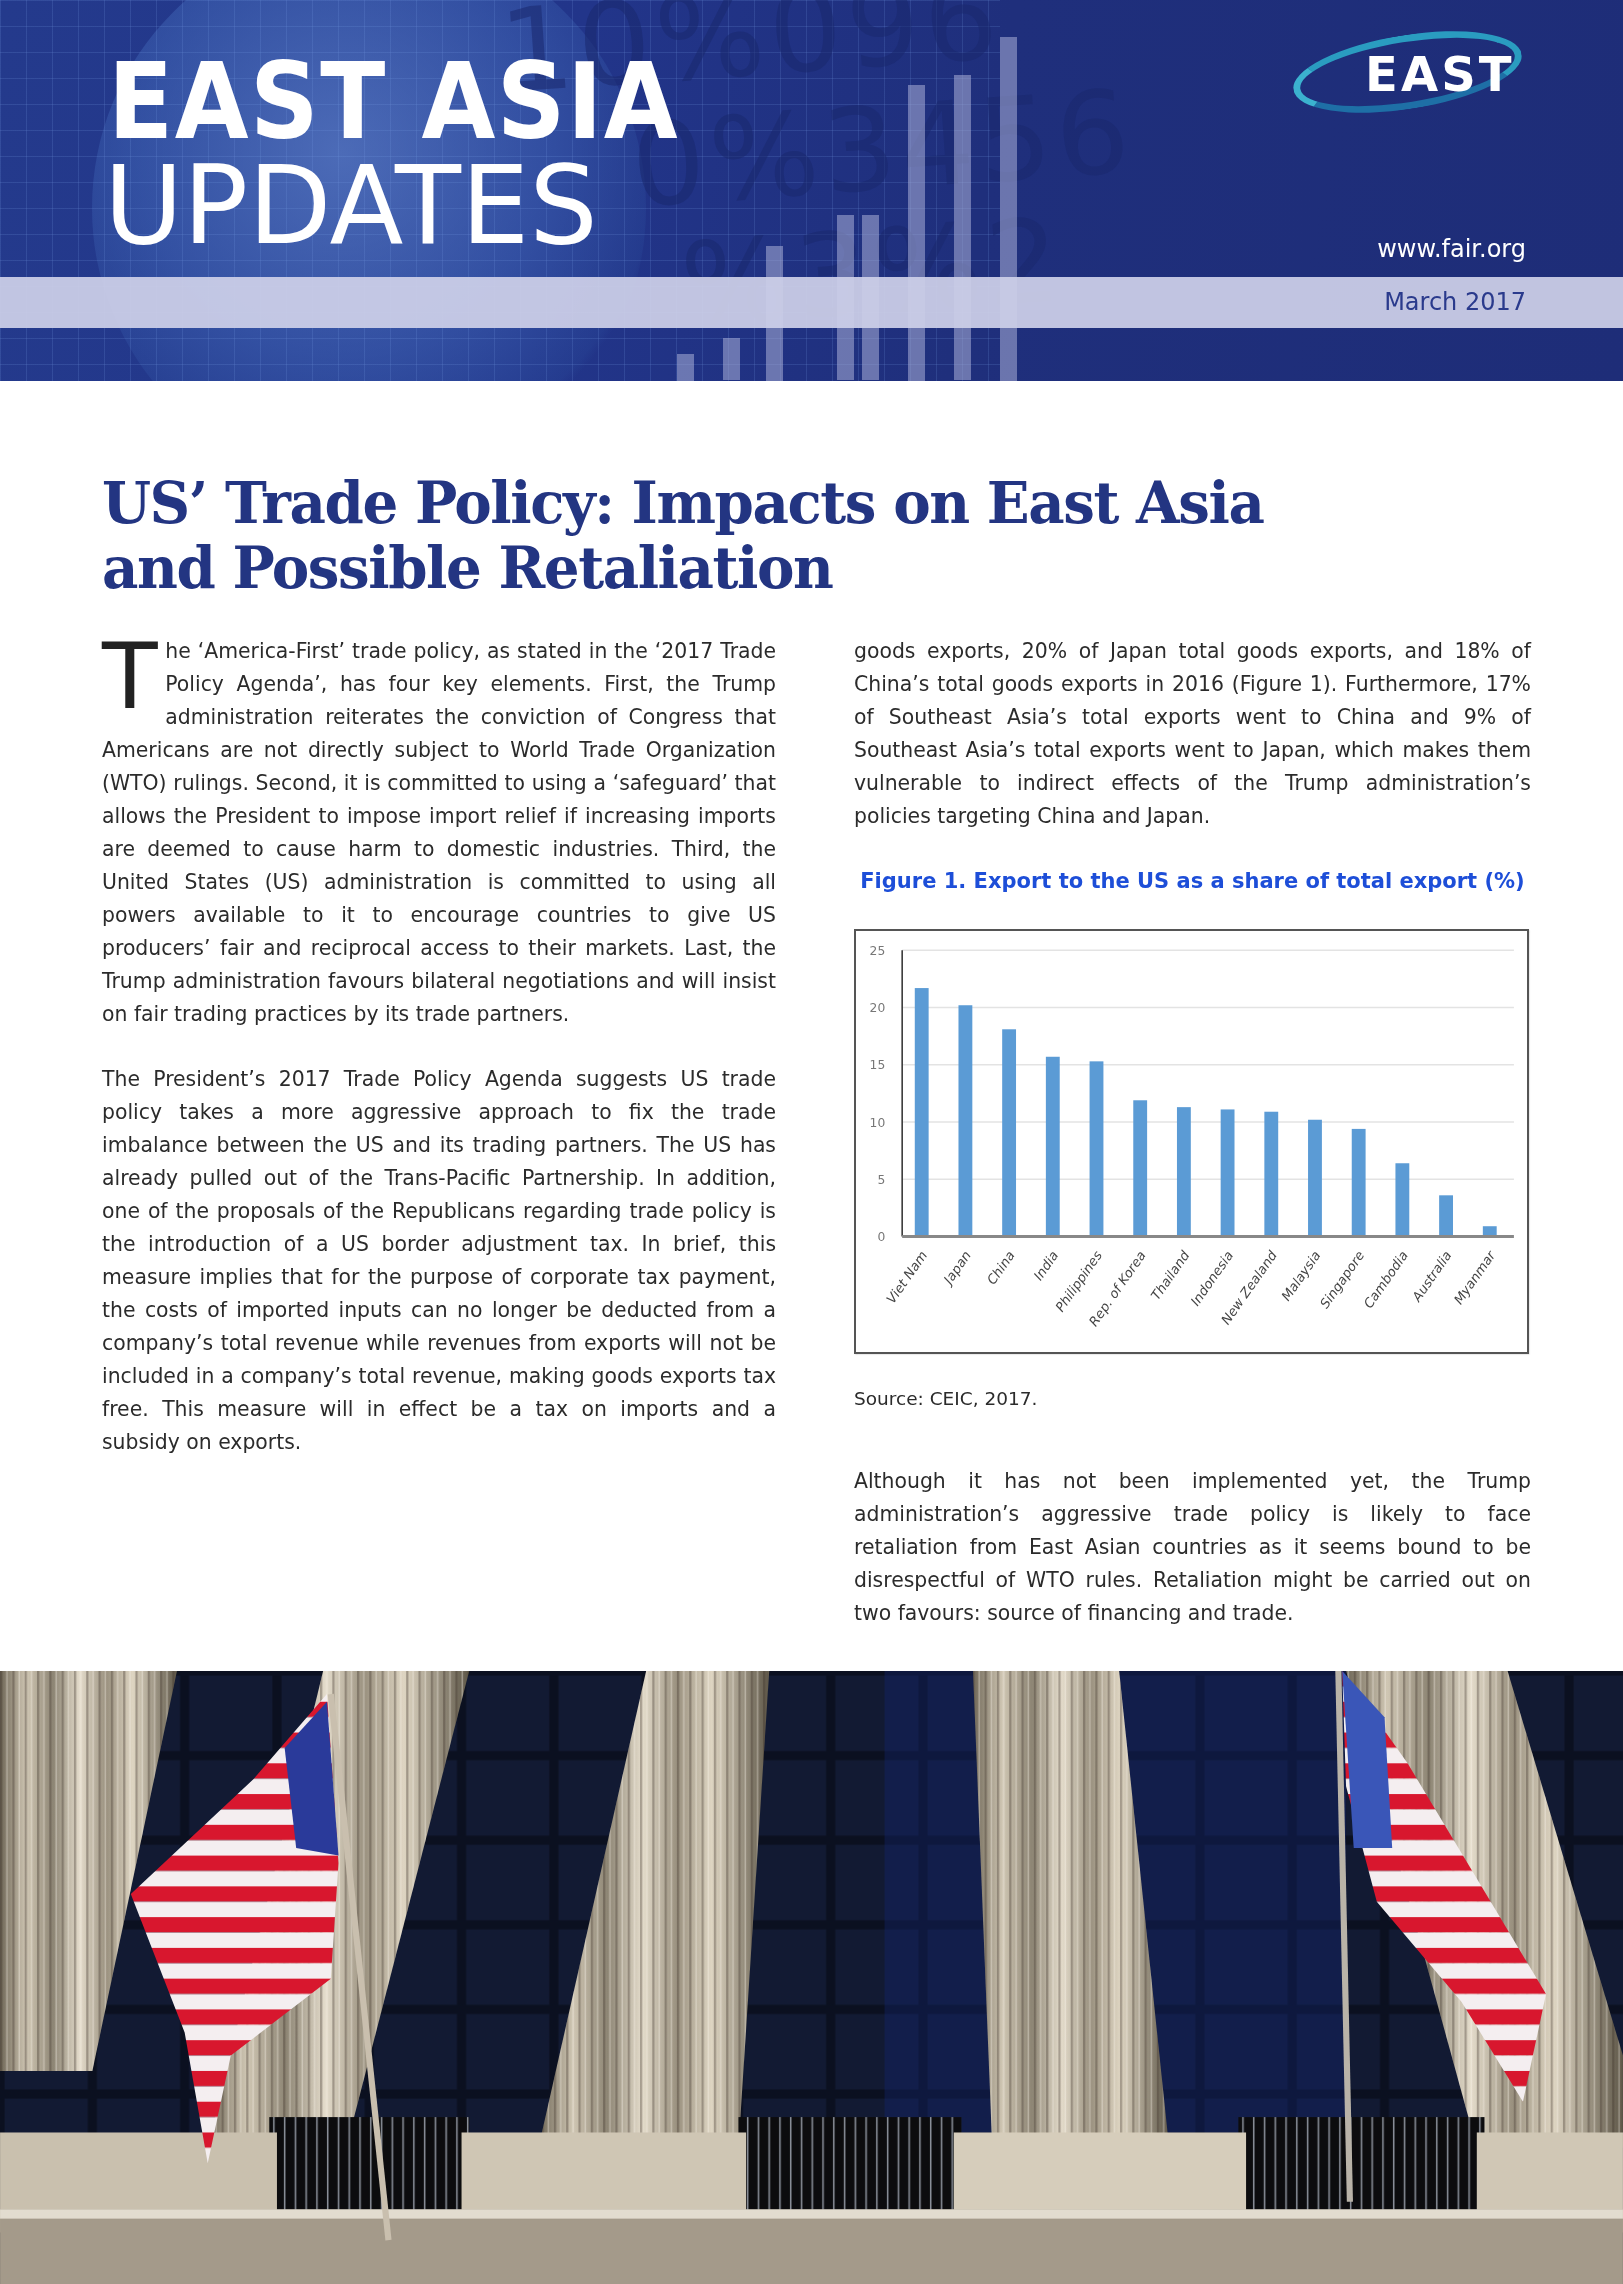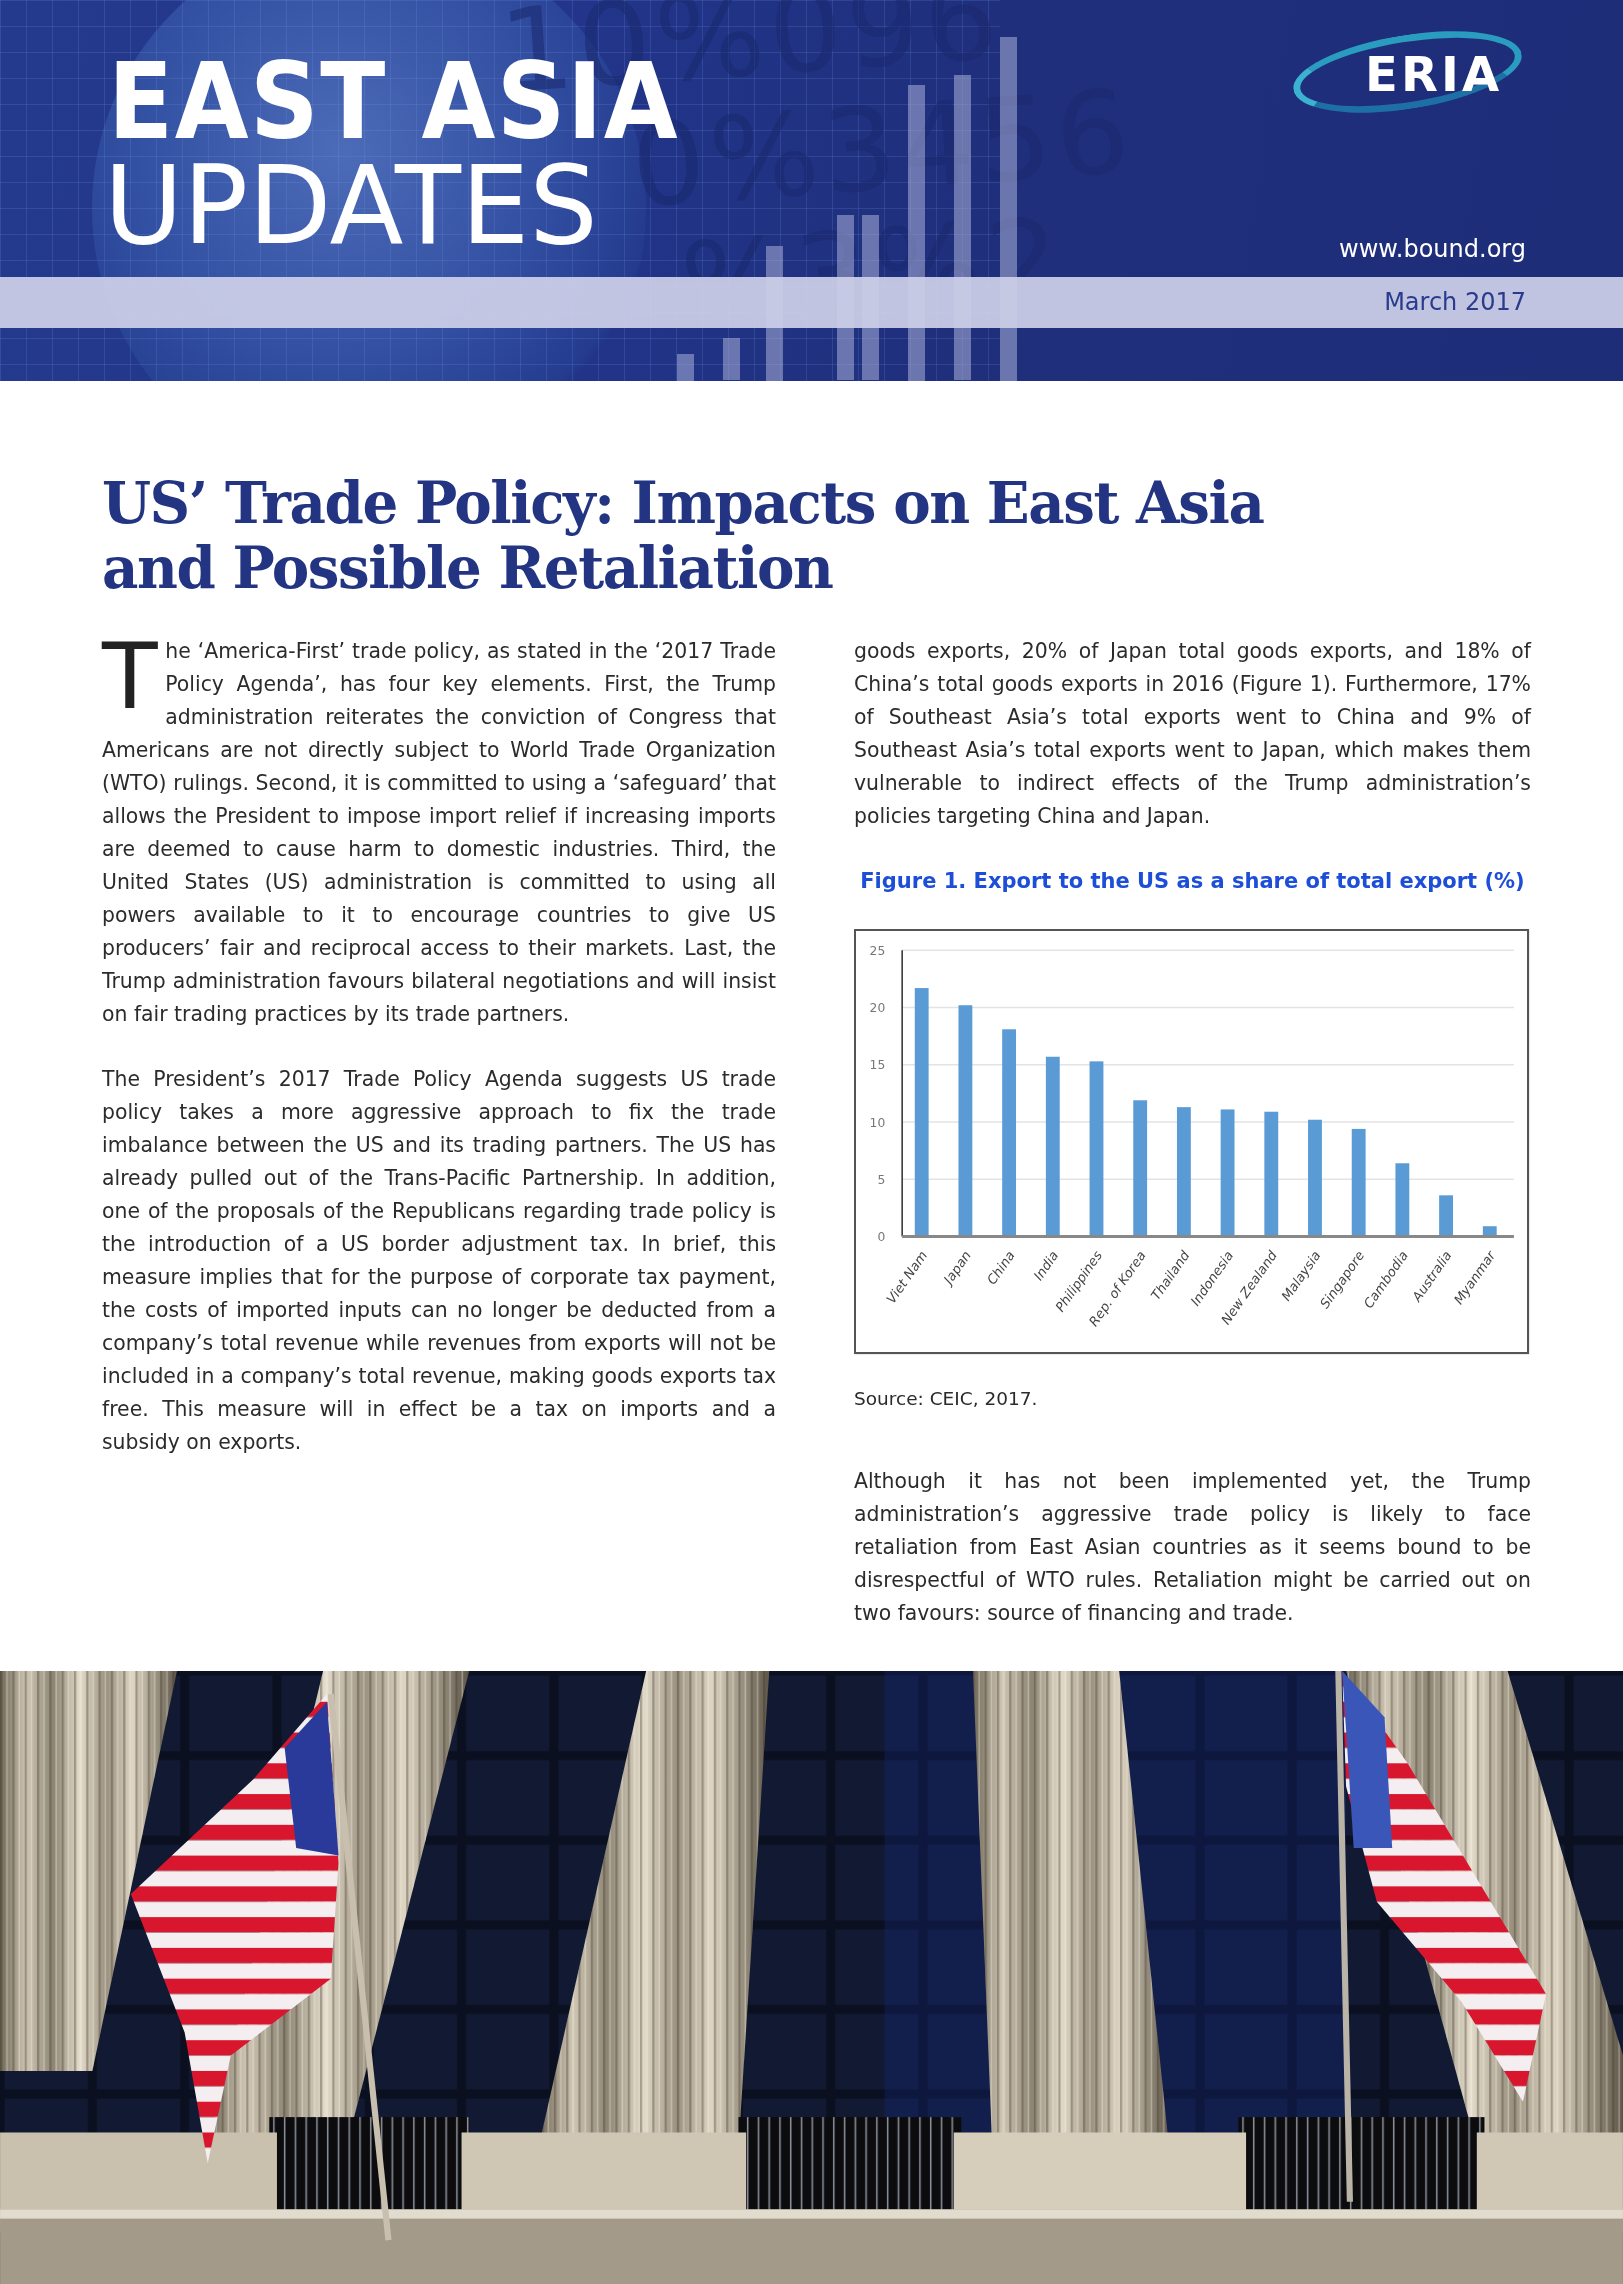--- a/index.html
+++ b/index.html
@@ -115,24 +115,24 @@
   <div class="bg-bar" style="left:954px; top:75px; height:305px;"></div>
   <div class="bg-bar" style="left:1000px; top:37px; height:344px;"></div>
 
   <div class="stripe"></div>
 
   <div class="title-line1">EAST ASIA</div>
   <div class="title-line2">UPDATES</div>
 
   <div class="logo">
     <div class="logo-ring"></div>
-    <div class="logo-text">ERIA</div>
+    <div class="logo-text">EAST</div>
   </div>
 
-  <a class="website">www.bound.org</a>
+  <a class="website">www.fair.org</a>
   <div class="date">March 2017</div>
 </header>
 
 <h1 class="article-title">
   <span>US’ Trade Policy: Impacts on East Asia</span><br>
   <span>and Possible Retaliation</span>
 </h1>
 
 <div class="col col-left">
   <p>

